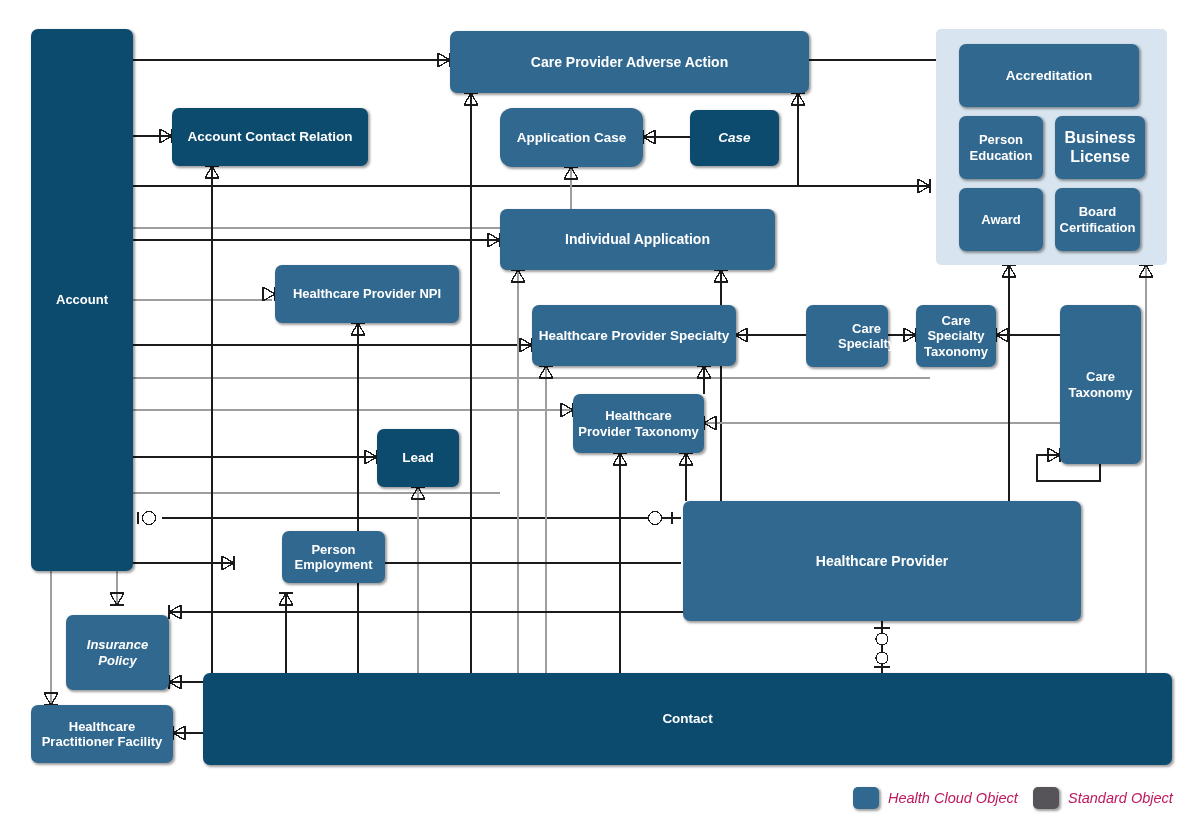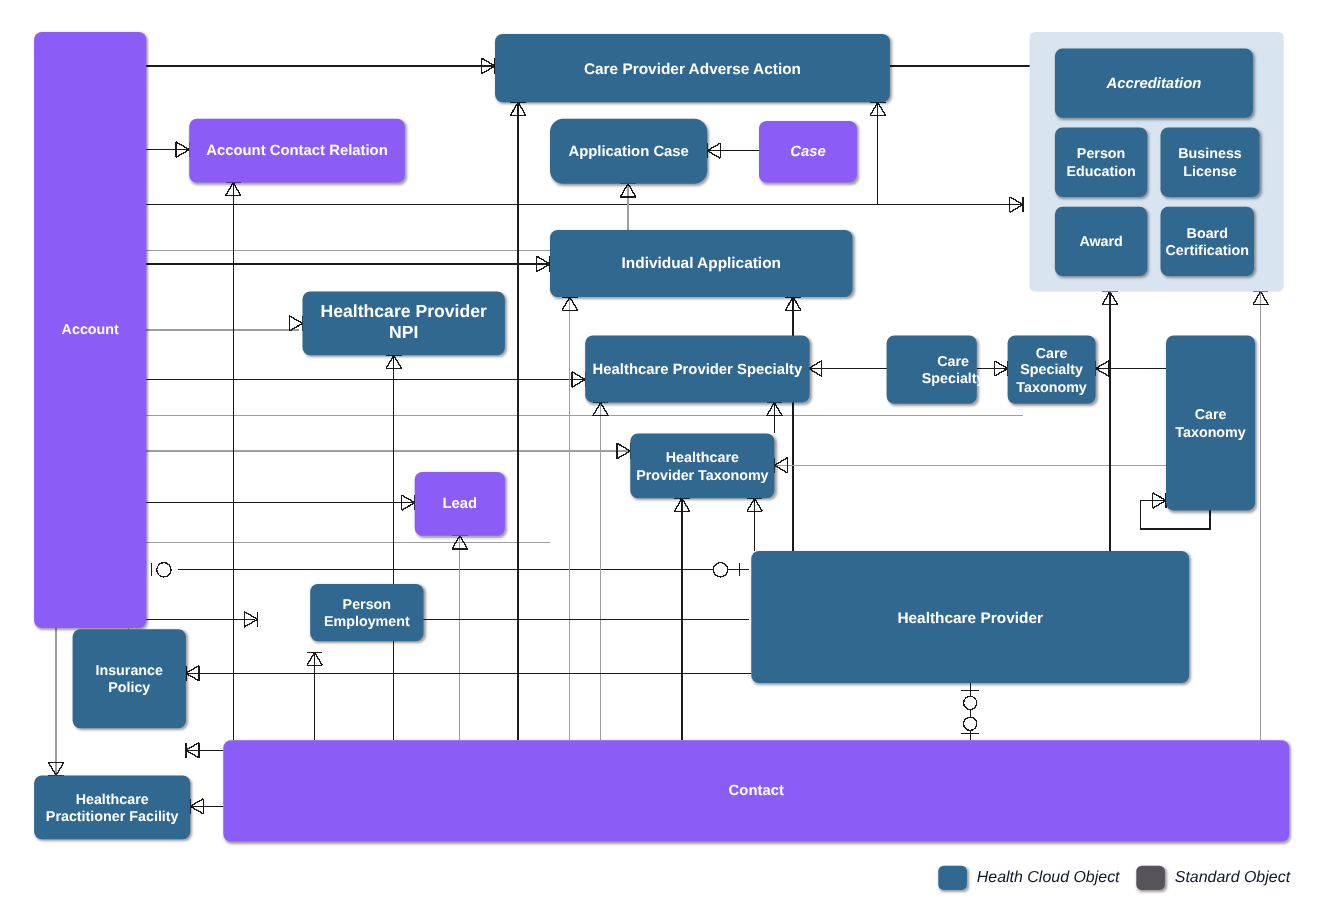--- a/index.html
+++ b/index.html
@@ -7,27 +7,27 @@
   #stage{position:relative;width:1200px;height:831px;background:#ffffff;overflow:hidden;}
   #wires{position:absolute;left:0;top:0;width:1200px;height:831px;}
   .node{
     position:absolute;border-radius:7px;
     display:flex;align-items:center;justify-content:center;text-align:center;
     color:#ffffff;font-weight:bold;line-height:1.18;
     box-shadow:1.5px 1.5px 2.5px rgba(0,0,0,0.38);
     box-sizing:border-box;padding:2px 5px;
   }
   .hc{background:#31688f;}
-  .std{background:#8b5cf6;}
+  .std{background:#0c4a6e;}
   .grp{
     position:absolute;background:#d8e4ef;border-radius:5px;
   }
   .legend{position:absolute;display:flex;align-items:center;gap:9px;}
   .legend .sw{width:26px;height:22px;border-radius:5px;box-shadow:1.5px 1.5px 2.5px rgba(0,0,0,0.38);}
-  .legend .lbl{font-style:italic;font-size:14.5px;color:#0f172a;}
+  .legend .lbl{font-style:italic;font-size:14.5px;color:#be185d;}
 </style>
 </head>
 <body>
 
 <div id="stage">
 
   <svg id="wires" viewBox="0 0 1200 831" xmlns="http://www.w3.org/2000/svg">
     <defs>
       <g id="cf-l">
           <path d="M0,0 l9,-6 M0,0 l9,6 M0,-6 l0,12 M9,-6 l0,12" fill="none" stroke="#1b1b1b" stroke-width="1.3"></path>
@@ -177,51 +177,51 @@
   <div class="node std" style="left:31px;top:29px;width:102px;height:542px;font-size:13px;">Account</div>
 
   <div class="node hc" style="left:450px;top:31px;width:359px;height:62px;font-size:14px;">Care Provider Adverse Action</div>
 
   <div class="node std" style="left:172px;top:108px;width:196px;height:58px;font-size:13.5px;">Account Contact Relation</div>
 
   <div class="node hc" style="left:500px;top:108px;width:143px;height:59px;font-size:13.5px;border-radius:12px;">Application Case</div>
 
   <div class="node std" style="left:690px;top:110px;width:89px;height:56px;font-size:13.5px;font-style:italic;">Case</div>
 
-  <div class="node hc" style="left:959px;top:44px;width:180px;height:63px;font-size:13.5px;font-style:italic;">Accreditation</div>
+  <div class="node hc" style="left:959px;top:44px;width:180px;height:63px;font-size:13.5px;">Accreditation</div>
 
   <div class="node hc" style="left:959px;top:116px;width:84px;height:63px;font-size:13px;">Person Education</div>
 
-  <div class="node hc" style="left:1055px;top:116px;width:90px;height:63px;font-size:13px;">Business License</div>
+  <div class="node hc" style="left:1055px;top:116px;width:90px;height:63px;font-size:16px;">Business License</div>
 
   <div class="node hc" style="left:959px;top:188px;width:84px;height:63px;font-size:13px;">Award</div>
 
   <div class="node hc" style="left:1055px;top:188px;width:85px;height:63px;font-size:13px;">Board Certification</div>
 
   <div class="node hc" style="left:500px;top:209px;width:275px;height:61px;font-size:14px;">Individual Application</div>
 
-  <div class="node hc" style="left:275px;top:265px;width:184px;height:58px;font-size:16px;">Healthcare Provider NPI</div>
+  <div class="node hc" style="left:275px;top:265px;width:184px;height:58px;font-size:13px;">Healthcare Provider NPI</div>
 
   <div class="node hc" style="left:532px;top:305px;width:204px;height:61px;font-size:13.5px;">Healthcare Provider Specialty</div>
 
   <div class="node hc" style="left:806px;top:305px;width:82px;height:62px;font-size:13px;padding-left:44px;">Care Specialty</div>
 
   <div class="node hc" style="left:916px;top:305px;width:80px;height:62px;font-size:13px;">Care Specialty Taxonomy</div>
 
   <div class="node hc" style="left:1060px;top:305px;width:81px;height:159px;font-size:13px;">Care Taxonomy</div>
 
   <div class="node hc" style="left:573px;top:394px;width:131px;height:59px;font-size:13px;">Healthcare Provider Taxonomy</div>
 
   <div class="node std" style="left:377px;top:429px;width:82px;height:58px;font-size:13.5px;">Lead</div>
 
   <div class="node hc" style="left:683px;top:501px;width:398px;height:120px;font-size:14px;">Healthcare Provider</div>
 
   <div class="node hc" style="left:234px;top:531px;width:103px;height:52px;font-size:13px;margin-left:48px;">Person Employment</div>
 
-  <div class="node hc" style="left:66px;top:572px;width:103px;height:90px;font-size:13px;">Insurance Policy</div>
+  <div class="node hc" style="left:66px;top:615px;width:103px;height:75px;font-size:13px;font-style:italic;">Insurance Policy</div>
 
   <div class="node hc" style="left:31px;top:705px;width:142px;height:58px;font-size:13px;">Healthcare Practitioner Facility</div>
 
   <div class="node std" style="left:203px;top:673px;width:969px;height:92px;font-size:13.5px;">Contact</div>
 
   <div class="legend" style="left:853px;top:787px;">
     <div class="sw" style="background:#31688f;"></div>
     <div class="lbl">Health Cloud Object</div>
   </div>
 

